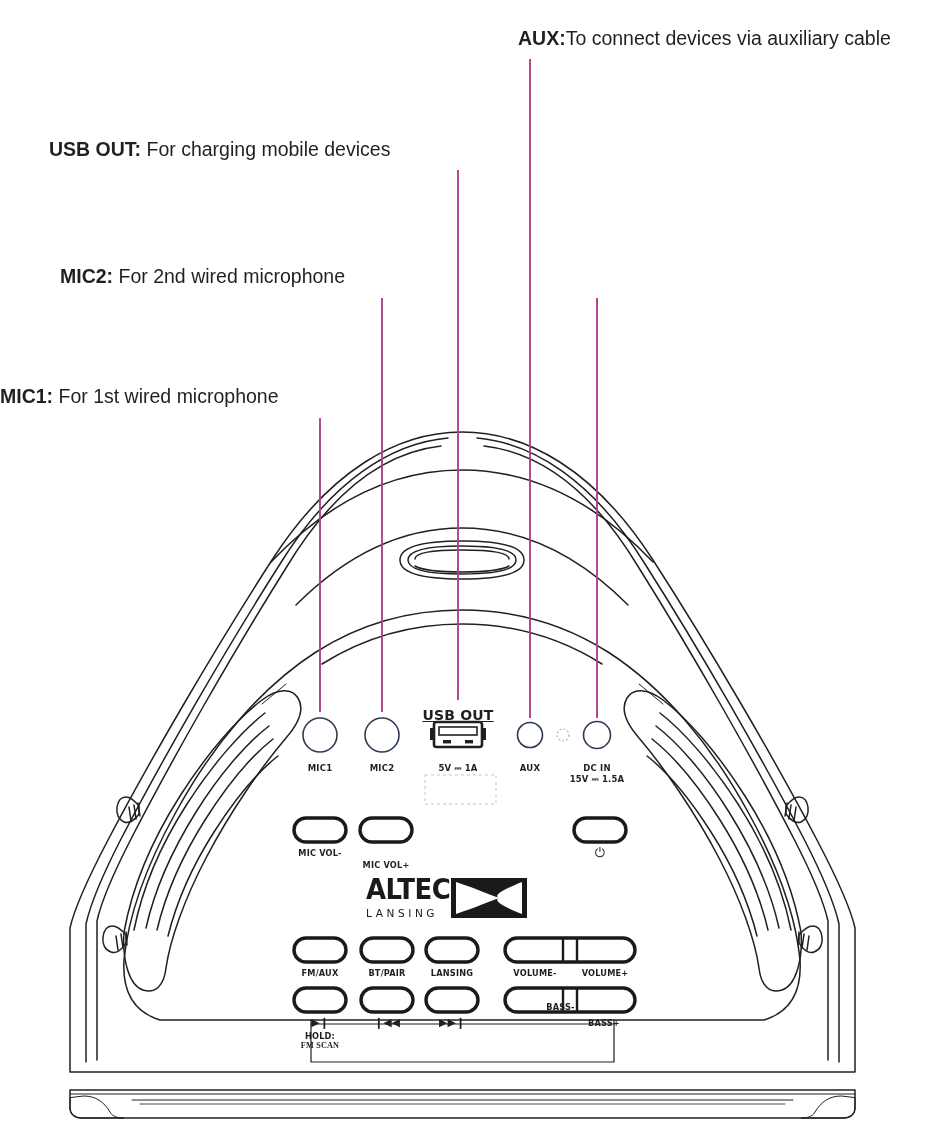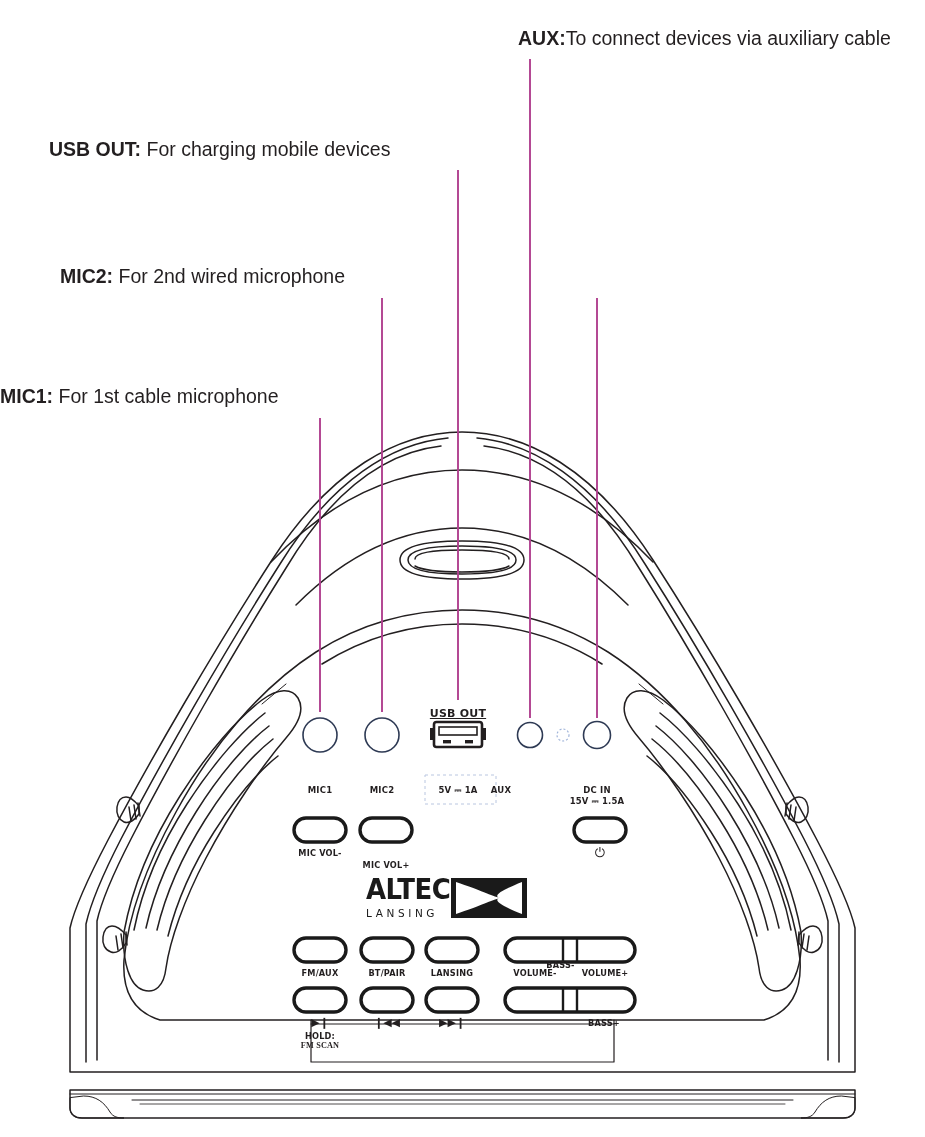--- a/index.html
+++ b/index.html
@@ -56,28 +56,27 @@
     font-weight: 700;
     color: #221e1f;
     text-align: center;
     white-space: nowrap;
     transform: translateX(-50%);
     letter-spacing: 0.2px;
   }
   .silk.port {
     font-size: 8.5px;
     line-height: 10.5px;
-    margin-top: 22px;
   }
   .silk.btn {
     font-size: 8.2px;
     line-height: 10px;
   }
   .silk.usbtop {
-    font-size: 11px;
+    font-size: 14px;
     text-decoration: underline;
   }
   .glyph {
     position: absolute;
     transform: translateX(-50%);
     font-size: 12px;
     line-height: 12px;
     color: #221e1f;
     white-space: nowrap;
     font-family: "DejaVu Sans", sans-serif;
@@ -235,46 +234,46 @@
         <line x1="530" y1="59" x2="530" y2="718"></line>
         <line x1="597" y1="298" x2="597" y2="718"></line>
       </g>
   </svg>
 
   <div class="silk usbtop" style="left:458px; top:707px;">USB OUT</div>
 
   <div class="silk port" style="left:320px; top:763px;">MIC1</div>
   <div class="silk port" style="left:382px; top:763px;">MIC2</div>
   <div class="silk port" style="left:458px; top:763px;">5V ⎓ 1A</div>
-  <div class="silk port" style="left:501px; top:763px;">AUX</div>
+  <div class="silk port" style="left:530px; top:763px;">AUX</div>
   <div class="silk port" style="left:597px; top:763px;">DC IN</div>
   <div class="silk port" style="left:597px; top:774px;">15V ⎓ 1.5A</div>
 
   <div class="silk btn" style="left:320px; top:848px;text-align:right;">MIC VOL-</div>
   <div class="silk btn" style="left:386px; top:848px;margin-top:12px;">MIC VOL+</div>
   <div class="glyph" style="left:600px; top:847px; font-size:13px;">⏻</div>
 
   <div class="silk btn" style="left:320px; top:968px;">FM/AUX</div>
   <div class="silk btn" style="left:387px; top:968px;">BT/PAIR</div>
   <div class="silk btn" style="left:452px; top:968px;">LANSING</div>
 
   <div class="glyph" style="left:320px; top:1017px; font-size:11px;">▶❙</div>
   <div class="silk btn" style="left:320px; top:1031px;">HOLD:</div>
   <div class="silk btn" style="left:320px; top:1041px;font-family:Liberation Serif, serif;">FM SCAN</div>
   <div class="glyph" style="left:387px; top:1017px; font-size:11px;">❙◀◀</div>
   <div class="glyph" style="left:452px; top:1017px; font-size:11px;">▶▶❙</div>
 
   <div class="silk btn" style="left:535px; top:968px;text-align:center;">VOLUME-</div>
   <div class="silk btn" style="left:605px; top:968px;">VOLUME+</div>
-  <div class="silk btn" style="left:538px; top:960px;padding-left:45px;">BASS-</div>
+  <div class="silk btn" style="left:538px; top:1002px;padding-left:45px;">BASS-</div>
   <div class="silk btn" style="left:604px; top:1018px;">BASS+</div>
 
   <div class="callout" style="left:0px; top:383px;">
     <span class="term">MIC1:</span>
-    <span class="desc">For 1st cable microphone</span>
+    <span class="desc">For 1st wired microphone</span>
   </div>
 
   <div class="callout" style="left:41px; top:263px;margin-left:19px;">
     <span class="term">MIC2:</span>
     <span class="desc">For 2nd wired microphone</span>
   </div>
 
   <div class="callout" style="left:49px; top:136px;">
     <span class="term">USB OUT:</span>
     <span class="desc">For charging mobile devices</span>

